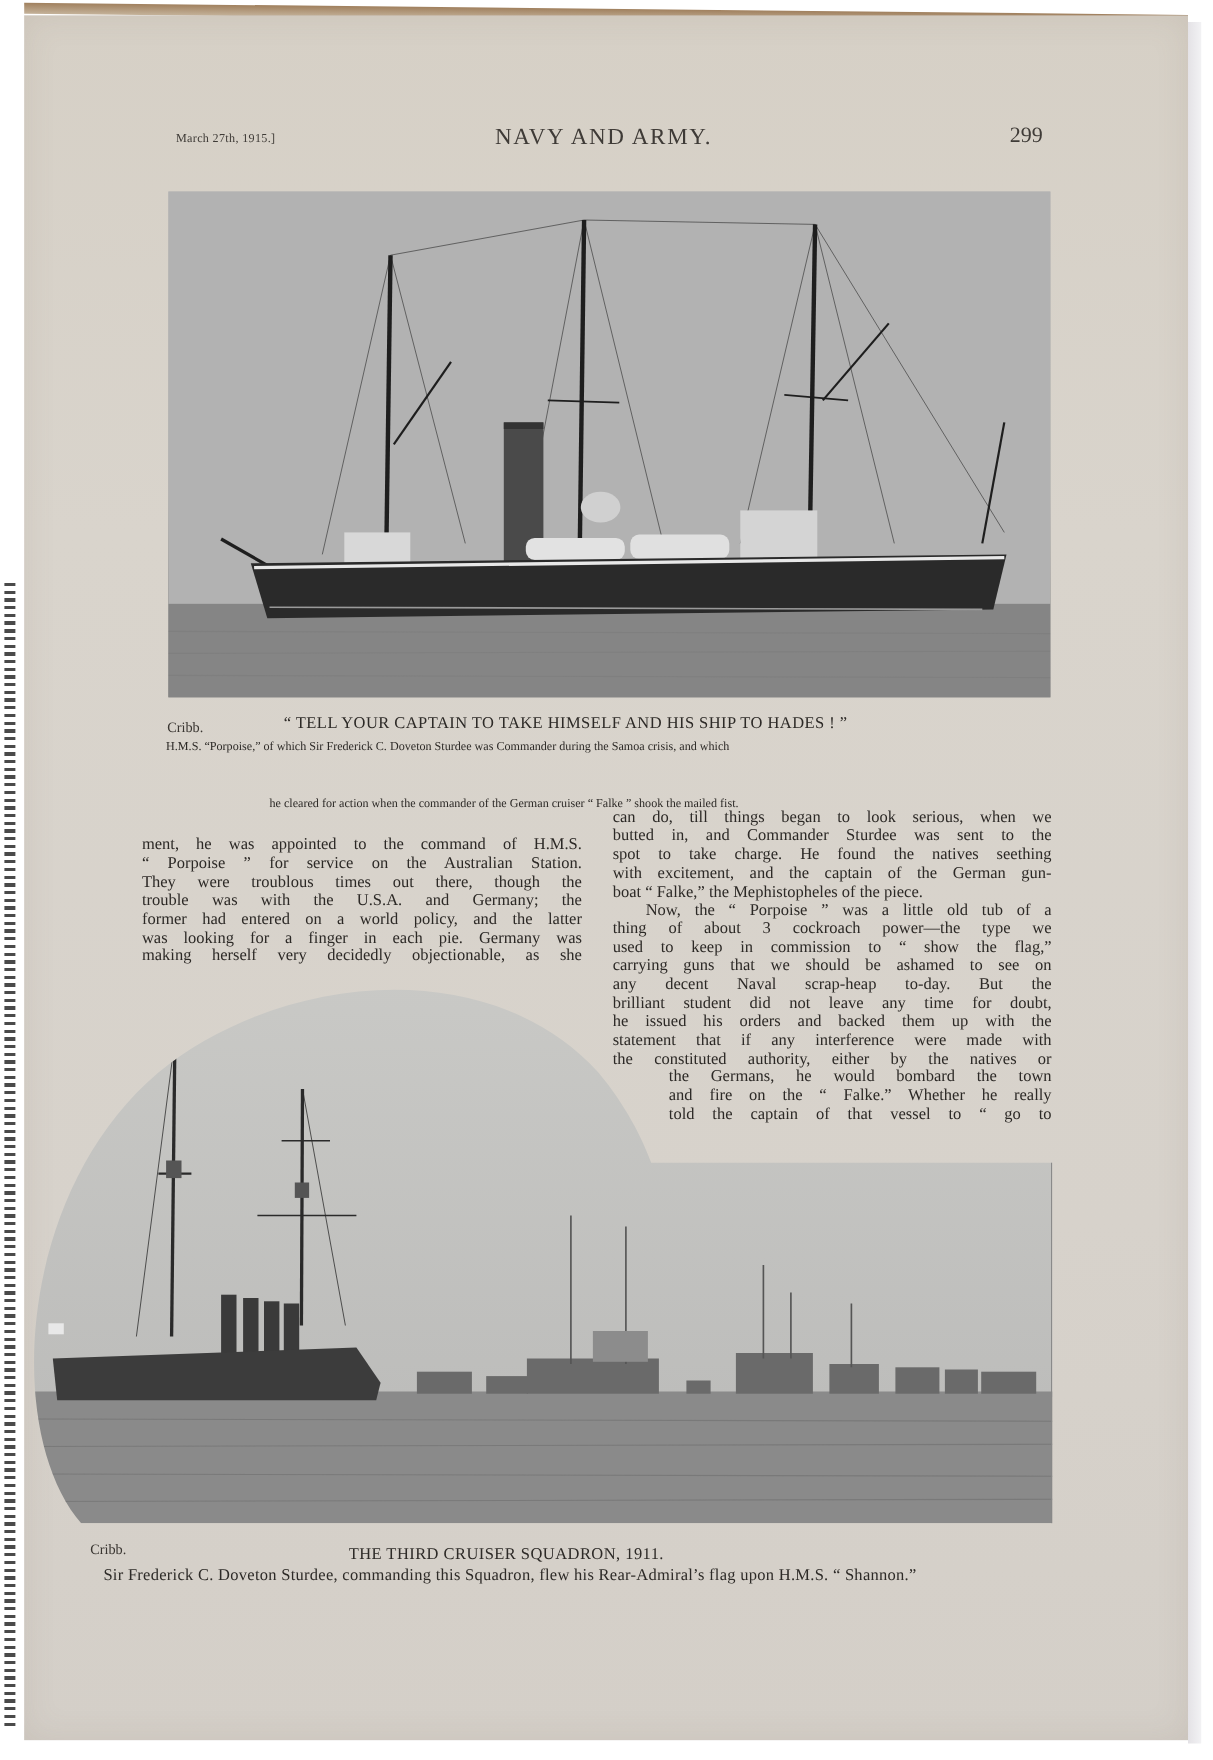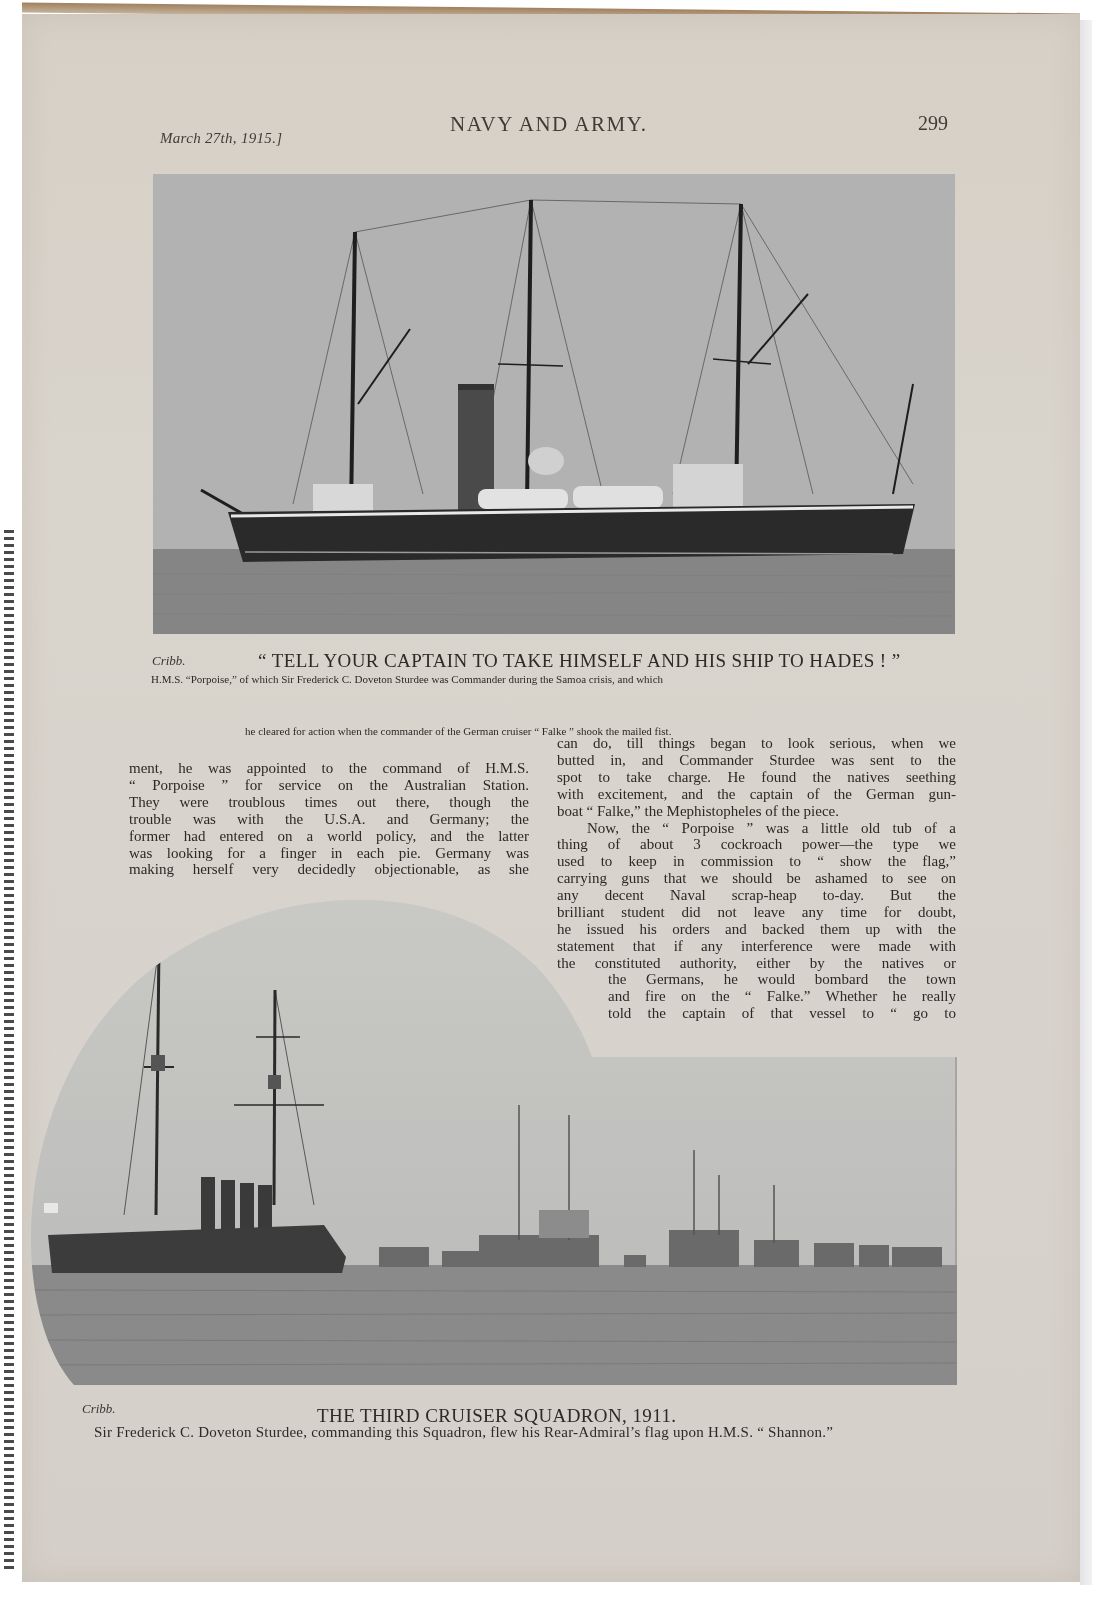--- a/index.html
+++ b/index.html
@@ -24,39 +24,39 @@
     }
     .left-ruler {
       position: absolute; left: 4px; top: 530px; width: 10px; height: 1040px;
       background: repeating-linear-gradient(180deg, #2a2a2a 0 3px, transparent 3px 7px);
       opacity: 0.85;
     }
     .header {
       position: absolute; left: 160px; top: 112px; width: 788px; height: 26px;
       color: #3f3b37;
     }
-    .header .date { position: absolute; left: 0; top: 18px; font-size: 15px; letter-spacing: 0.3px; font-style: italic; }
+    .header .date { position: absolute; left: 0; top: 8px; font-size: 11px; letter-spacing: 0.3px; }
     .header .title { position: absolute; left: 290px; top: 0; font-size: 21px; letter-spacing: 1.5px; }
     .header .pageno { position: absolute; right: 0; top: 0; font-size: 20px; text-align: right; }
 
     
     .photo1 {
       position: absolute; left: 153px; top: 174px; width: 802px; height: 460px;
       background: linear-gradient(180deg, #b3b3b3 0%, #a9a9a9 60%, #8d8d8d 78%, #7e7e7e 100%);
       overflow: hidden;
     }
     .photo2 {
       position: absolute; left: 24px; top: 885px; width: 933px; height: 500px;
       overflow: hidden;
     }
     svg { display: block; }
 
     .caption-line { position: absolute; color: #2d2a27; white-space: nowrap; }
-    .credit { font-style: italic; font-size: 13px; color: #3a3632; }
-    .cap-title { font-size: 19px; letter-spacing: 0.4px; }
+    .credit { font-size: 13px; color: #3a3632; }
+    .cap-title { font-size: 15px; letter-spacing: 0.4px; }
     .cap-text { font-size: 11px; }
 
     .col {
       position: absolute; font-size: 15px; line-height: 16.9px; color: #2c2926;
       text-align: justify; text-align-last: justify;
     }
     .col p { margin: 0; white-space: nowrap; }
     .col p.last { text-align-last: left; }
     .col p.indent { text-indent: 30px; }
   </style>

